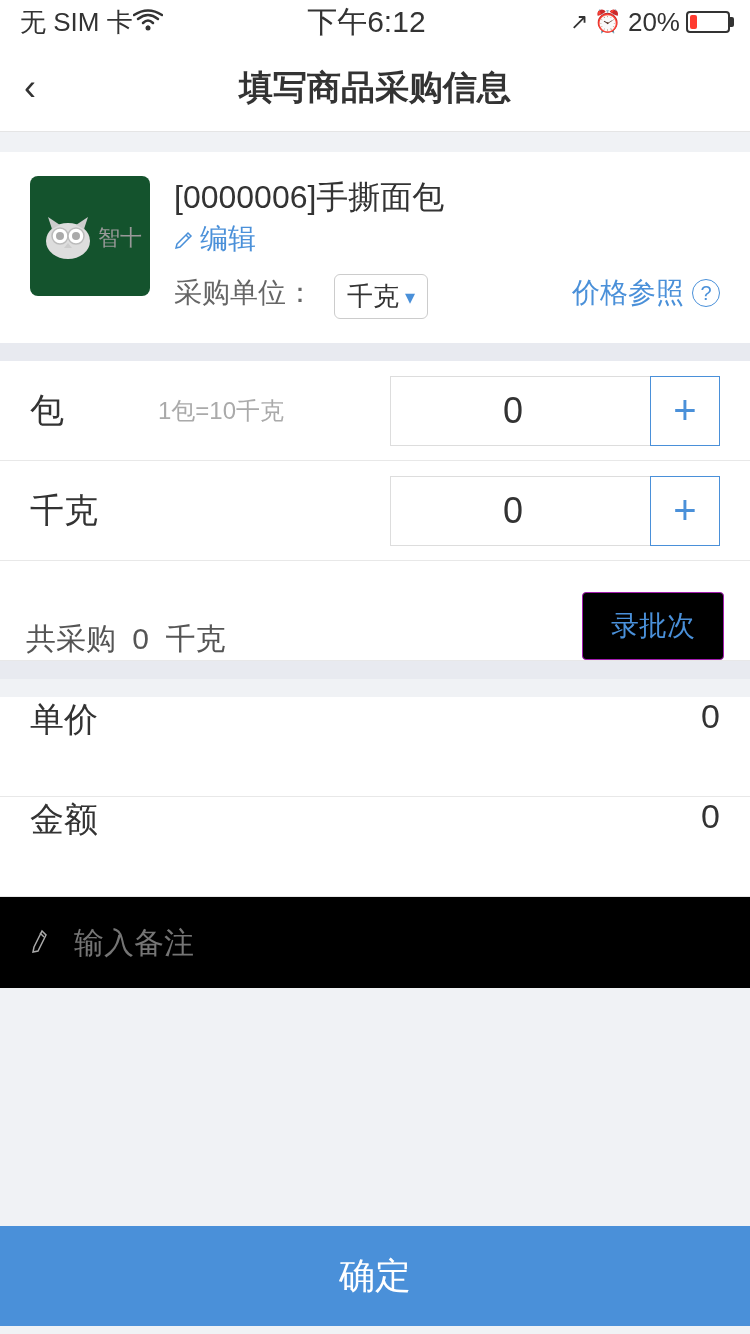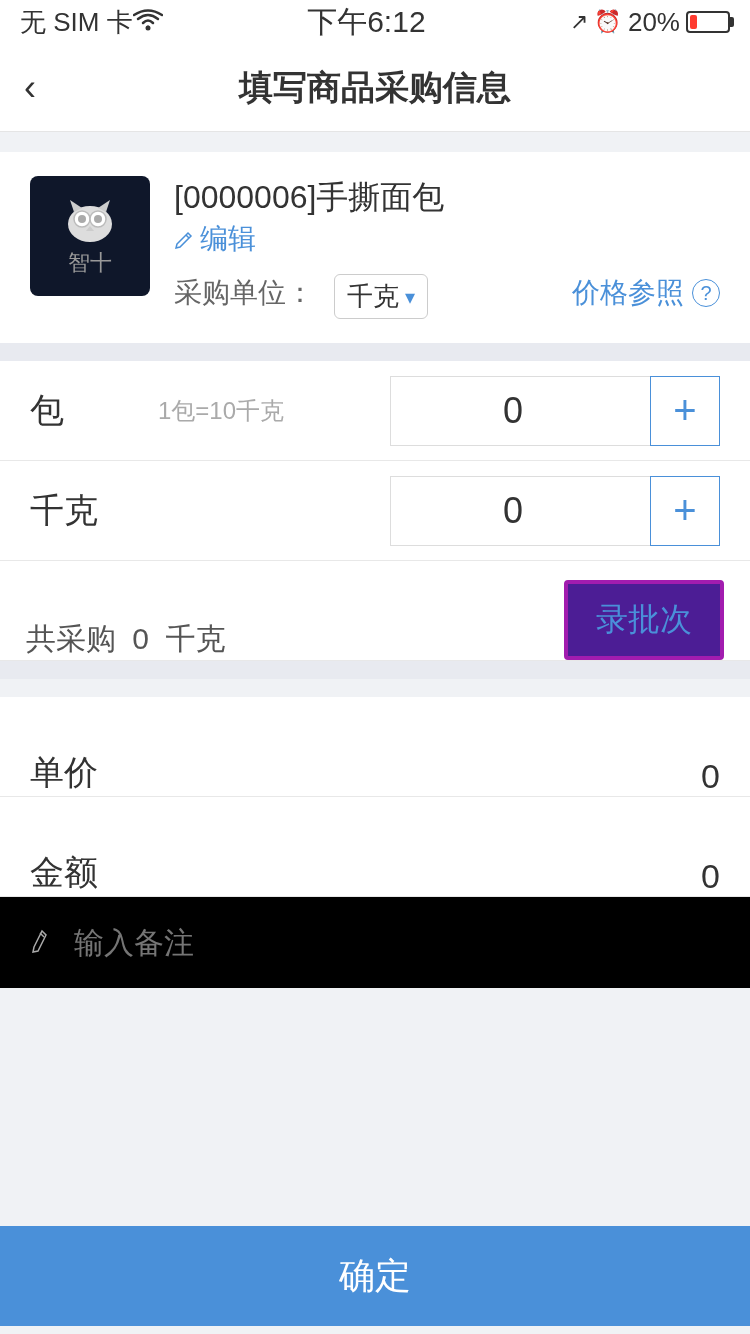--- a/index.html
+++ b/index.html
@@ -204,37 +204,37 @@
       padding: 0 26px;
       height: 100px;
       border-bottom: 1px solid #e8e8e8;
     }
     .summary-text {
       font-size: 30px;
       color: #555;
     }
     .record-btn {
       margin-left: auto;
-      border: 4px solid #a21caf;
+      border: 1px solid #a21caf;
       color: #4a90d9;
-      background: #4c1d95;
+      background: #000000;
       padding: 14px 28px;
-      font-size: 32px;
+      font-size: 28px;
       border-radius: 4px;
       cursor: pointer;
     }
 
     
     .info-section {
       background: #fff;
       margin-top: 18px;
     }
     .info-row {
       display: flex;
-      align-items: flex-end;
+      align-items: flex-start;
       padding: 0 30px;
       height: 100px;
       border-bottom: 1px solid #e8e8e8;
     }
     .info-label {
       font-size: 34px;
       color: #333;
     }
     .info-value {
       margin-left: auto;
@@ -285,24 +285,24 @@
       cursor: pointer;
       display: flex;
       align-items: center;
       justify-content: center;
     }
 
     
     .owl-logo {
       width: 120px;
       height: 120px;
-      background: #0f172a;
+      background: #14532d;
       border-radius: 8px;
       display: flex;
-      flex-direction: column;
+      flex-direction: row;
       align-items: center;
       justify-content: center;
       color: #bbb;
     }
     .owl-text {
       font-size: 22px;
       color: #999;
       margin-top: 4px;
     }
   </style>

